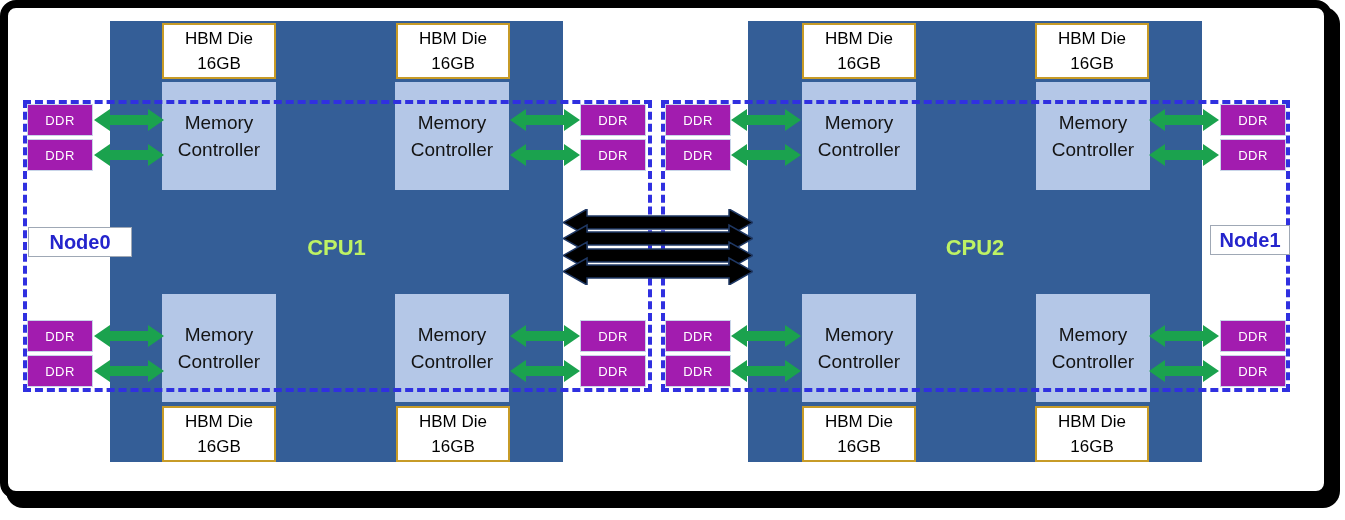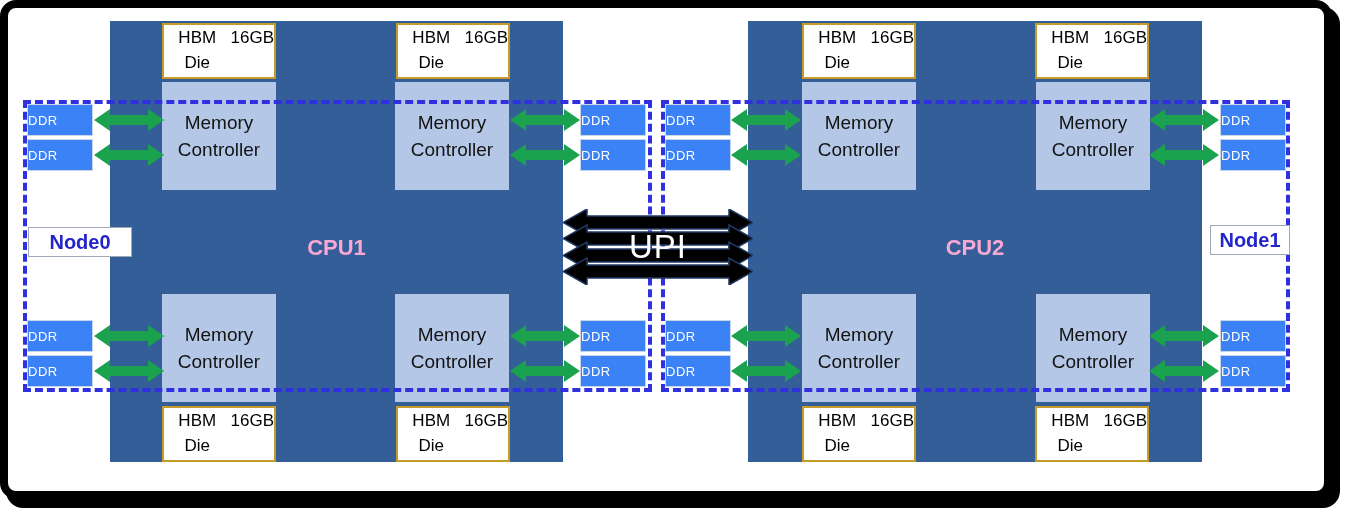--- a/index.html
+++ b/index.html
@@ -3,31 +3,31 @@
 <meta charset="utf-8">
 <style>
   html,body{margin:0;padding:0;background:#fff;}
   .stage{position:relative;width:1345px;height:520px;background:#fff;overflow:hidden;
          font-family:"Liberation Sans",sans-serif;}
   .frame{position:absolute;left:0;top:0;box-sizing:border-box;width:1332px;height:499px;
          border:8px solid #000;border-radius:16px;background:#fff;
          box-shadow:7px 8px 0 1px #000;}
   .cpu{position:absolute;background:#345E97;}
   .cpu-label{position:absolute;top:212px;left:0;right:0;height:30px;line-height:30px;
-             text-align:center;color:#f9a8d4;font-weight:bold;font-size:22px;}
+             text-align:center;color:#bef264;font-weight:bold;font-size:22px;}
   .hbm{position:absolute;box-sizing:border-box;width:114px;height:56px;background:#fff;
-       border:2px solid #C79B27;display:flex;justify-content:center;
+       border:2px solid #C79B27;display:flex;flex-direction:column;justify-content:center;
        text-align:center;color:#000;font-size:17px;line-height:25px;}
   .mc{position:absolute;box-sizing:border-box;width:114px;height:108px;background:#B4C7E7;
       display:flex;flex-direction:column;justify-content:center;text-align:center;
       color:#141414;font-size:19px;line-height:27px;}
   .node-rect{position:absolute;box-sizing:border-box;width:629px;height:292px;
              border:4px dashed #3030E0;}
-  .ddr{position:absolute;box-sizing:border-box;width:66px;height:32px;background:#3b82f6;
-       border:1px solid #C9D5E8;display:flex;align-items:center;
+  .ddr{position:absolute;box-sizing:border-box;width:66px;height:32px;background:#a21caf;
+       border:1px solid #C9D5E8;display:flex;align-items:center;justify-content:center;
        color:#fff;font-size:13px;letter-spacing:0.5px;}
   .arr{position:absolute;width:70px;height:24px;}
   .arr polygon{fill:#1BA24E;}
   .upi-svg{position:absolute;left:563px;top:209px;width:190px;height:76px;}
   .upi-svg polygon{fill:#000;stroke:#1F3864;stroke-width:1.5;}
   .upi-label{position:absolute;left:563px;top:209px;width:190px;height:76px;
              display:flex;align-items:center;justify-content:center;
              color:#fff;font-size:33px;letter-spacing:1px;}
   .node-label{position:absolute;box-sizing:border-box;height:30px;background:#fff;
               border:1px solid #9FA8B5;display:flex;align-items:center;justify-content:center;
@@ -114,21 +114,20 @@
 
   <div class="node-rect" style="left:23px;top:100px;"></div>
   <div class="node-rect" style="left:661px;top:100px;"></div>
 
   <svg class="upi-svg" viewBox="0 0 190 76">
     <polygon points="0,13.5 24,0 24,7 166,7 166,0 190,13.5 166,27 166,20 24,20 24,27"></polygon>
     <polygon points="0,29.5 24,16 24,23 166,23 166,16 190,29.5 166,43 166,36 24,36 24,43"></polygon>
     <polygon points="0,46.5 24,33 24,40 166,40 166,33 190,46.5 166,60 166,53 24,53 24,60"></polygon>
     <polygon points="0,62.5 24,49 24,56 166,56 166,49 190,62.5 166,76 166,69 24,69 24,76"></polygon>
   </svg>
-  <div class="upi-label">UPI</div>
 
   <svg class="arr" style="left:94px;top:108px" viewBox="0 0 70 24">
       <polygon points="0,12 16,1 16,7 54,7 54,1 70,12 54,23 54,17 16,17 16,23"></polygon>
     </svg>
   <svg class="arr" style="left:94px;top:143px" viewBox="0 0 70 24">
       <polygon points="0,12 16,1 16,7 54,7 54,1 70,12 54,23 54,17 16,17 16,23"></polygon>
     </svg>
   <svg class="arr" style="left:94px;top:324px" viewBox="0 0 70 24">
       <polygon points="0,12 16,1 16,7 54,7 54,1 70,12 54,23 54,17 16,17 16,23"></polygon>
     </svg>

